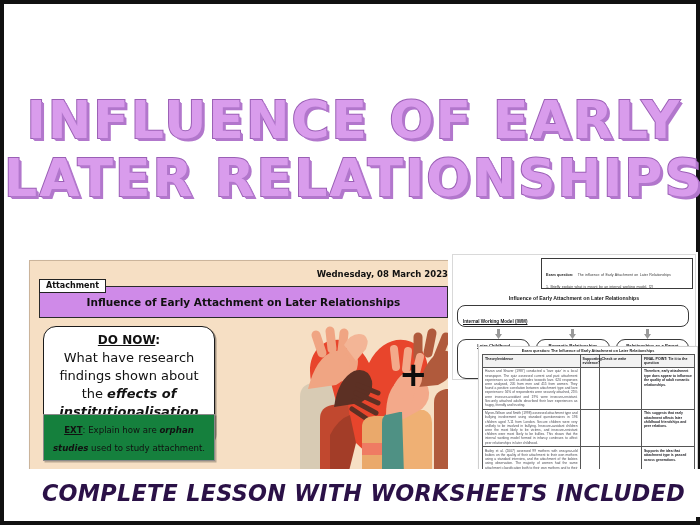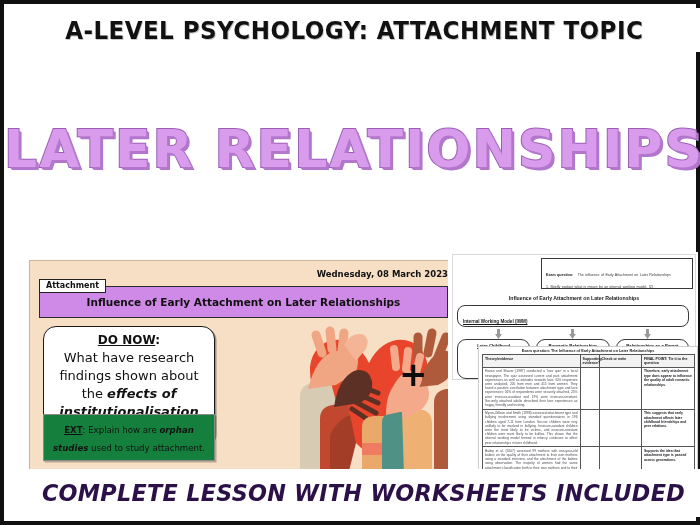--- a/index.html
+++ b/index.html
@@ -261,25 +261,23 @@
     color:#2b1147;
     white-space:nowrap;
     transform:scaleX(0.97);
   }
 </style>
 </head>
 <body>
 
 <div id="page">
 
-  <div class="top-banner">
-    <div class="top-banner-text">A-LEVEL PSYCHOLOGY: ATTACHMENT TOPIC</div>
-  </div>
 
   <div class="hero">
+    <div class="hero-line l1">INFLUENCE OF EARLY</div>
     <div class="hero-line l3">LATER RELATIONSHIPS</div>
   </div>
 
   <div class="preview-strip">
 
     <div class="slide-thumb">
       <div class="slide-inner">
 
         <div class="slide-date">Wednesday, 08 March 2023</div>
 

